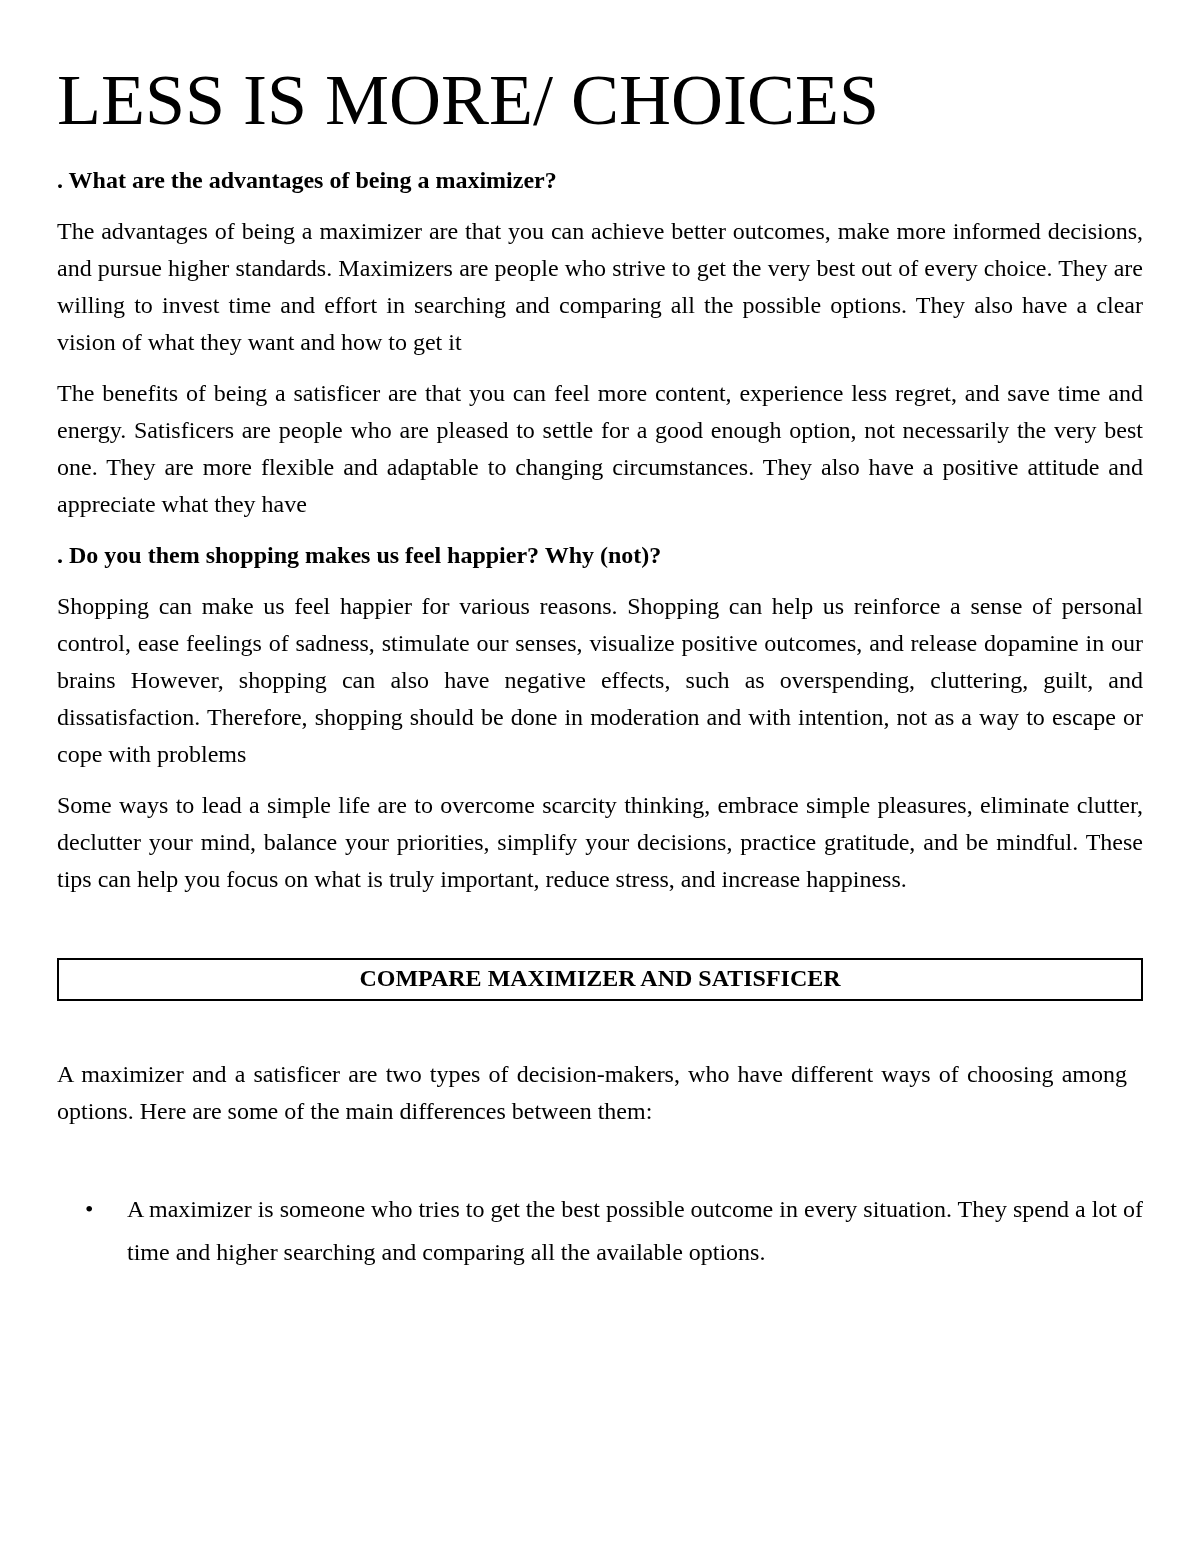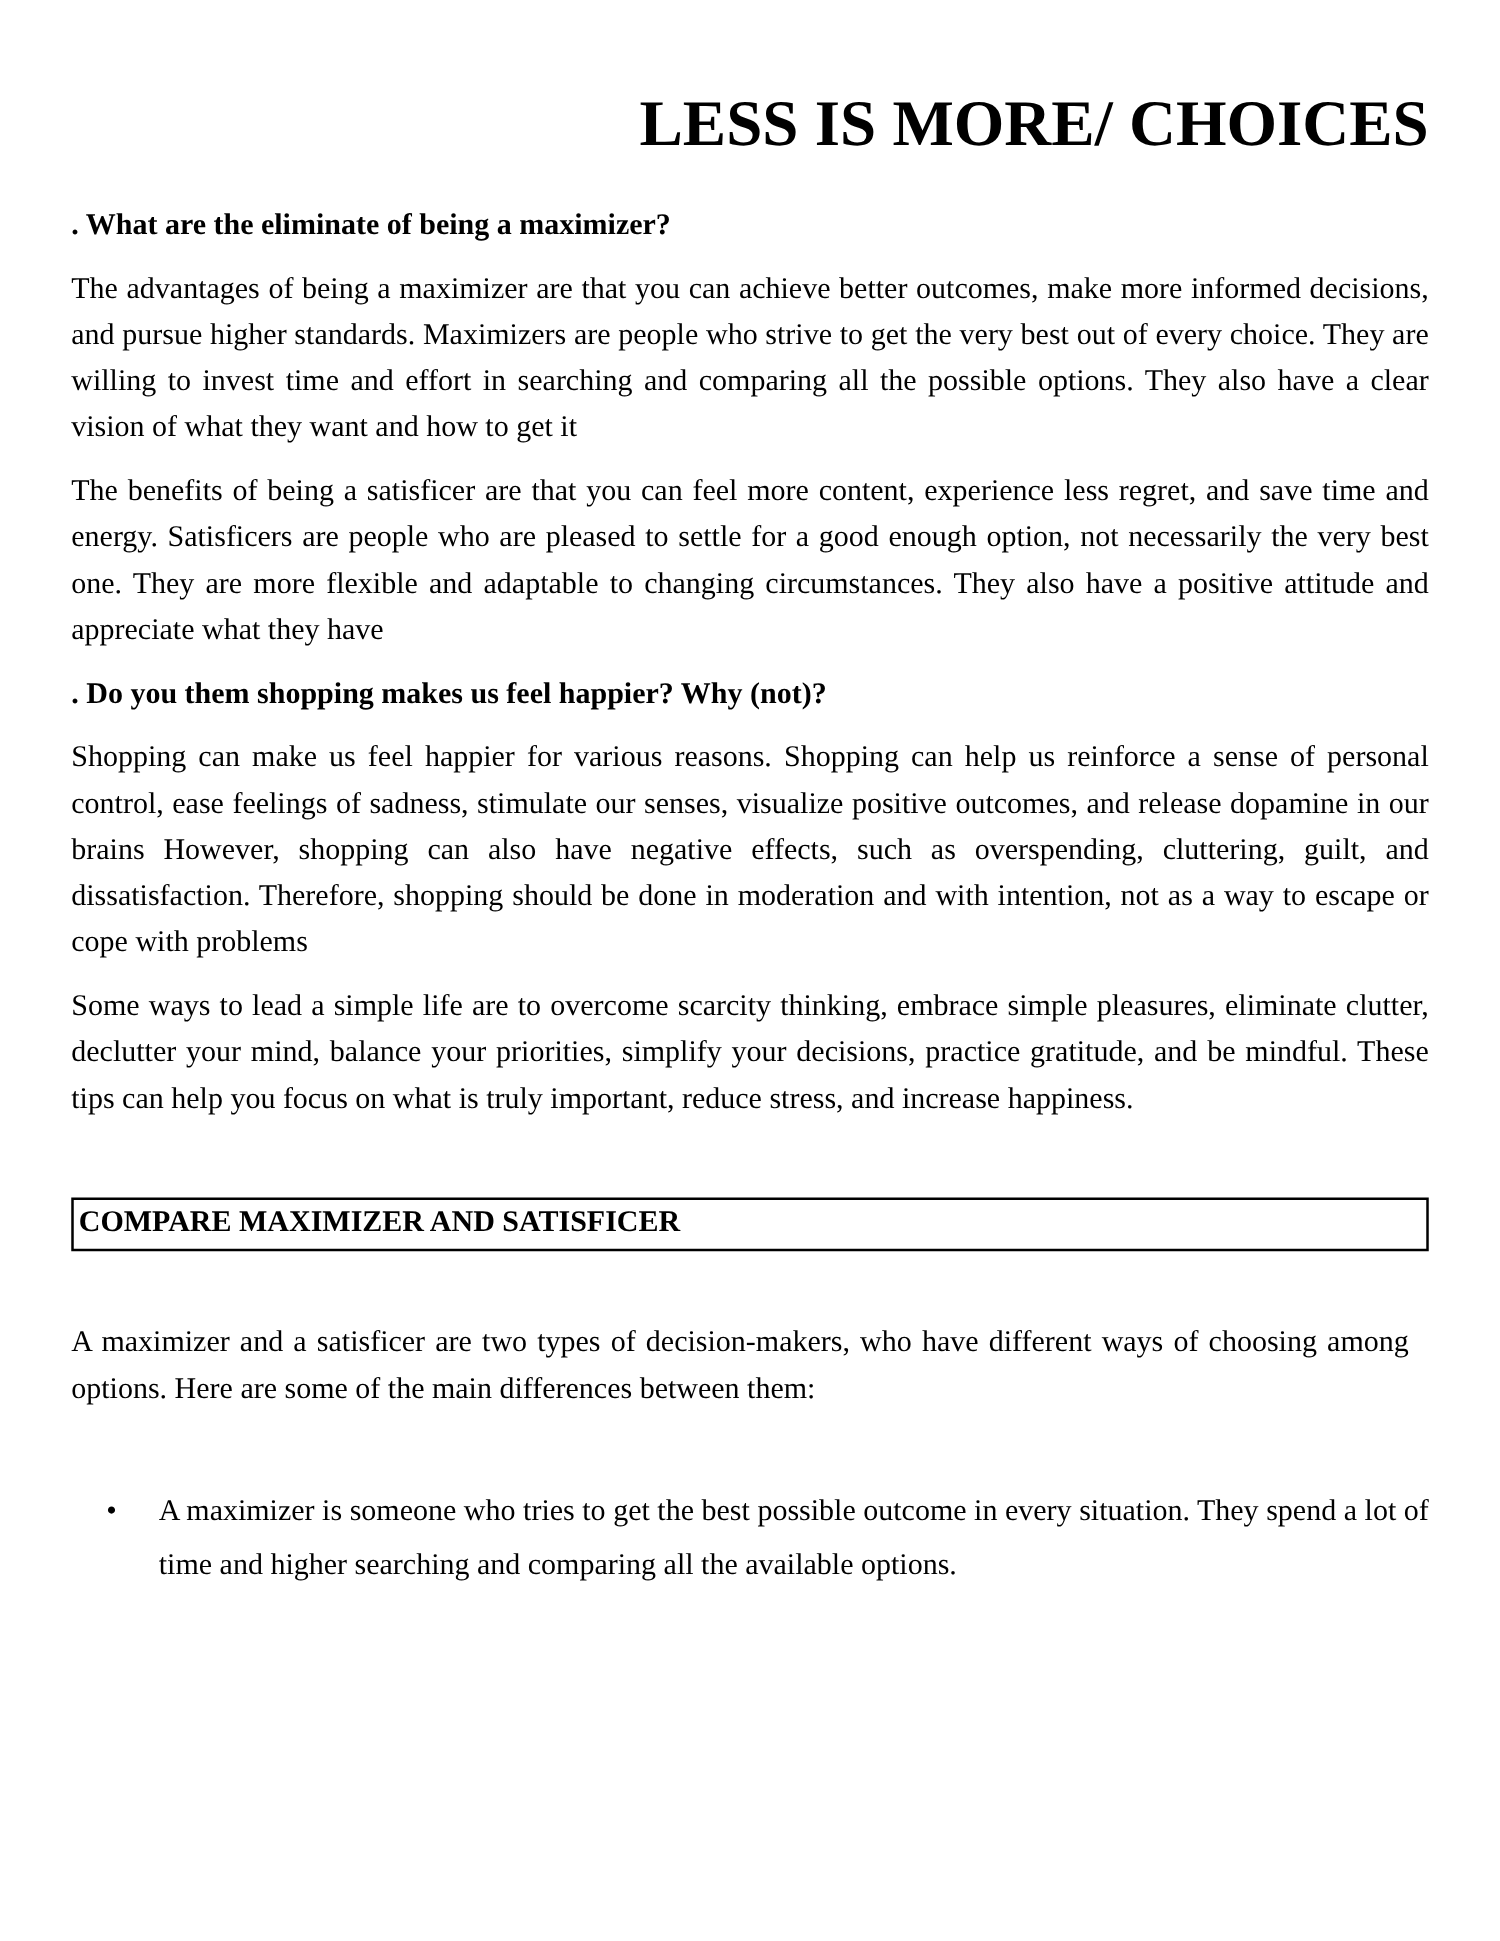--- a/index.html
+++ b/index.html
@@ -11,43 +11,44 @@
   body {
     width: 1200px;
     min-height: 1553px;
     font-family: "Liberation Serif", serif;
     color: #000000;
   }
   .page {
     padding: 62px 57px 40px 57px;
   }
   .doc-title {
-    font-size: 52px;
+    font-size: 72px;
     line-height: 76px;
-    font-weight: bold;
-    text-align: right;
+    font-weight: normal;
+    text-align: left;
     margin: 0 0 24px 0;
     white-space: nowrap;
   }
   .question {
     font-size: 24px;
     line-height: 37px;
     font-weight: bold;
     margin: 0 0 14px 0;
   }
   .answer {
     font-size: 24px;
     line-height: 37px;
     margin: 4px 0 14px 0;
     text-align: justify;
   }
   .compare-box {
     border: 2px solid #000000;
     margin: 60px 0 0 0;
     padding: 3px 4px 5px 4px;
+    text-align: center;
     font-size: 24px;
     line-height: 31px;
     font-weight: bold;
   }
   .compare-intro {
     font-size: 24px;
     line-height: 37px;
     margin: 55px 16px 0 0;
     text-align: justify;
   }
@@ -70,21 +71,21 @@
   }
 </style>
 </head>
 <body>
 
 <div class="page">
 
   <h1 class="doc-title">LESS IS MORE/ CHOICES</h1>
 
   <section>
-    <h2 class="question">. What are the eliminate of being a maximizer?</h2>
+    <h2 class="question">. What are the advantages of being a maximizer?</h2>
     <p class="answer">The advantages of being a maximizer are that you can achieve better outcomes, make more informed decisions, and pursue higher standards. Maximizers are people who strive to get the very best out of every choice. They are willing to invest time and effort in searching and comparing all the possible options. They also have a clear vision of what they want and how to get it</p>
   </section>
 
   <section>
     <p class="answer">The benefits of being a satisficer are that you can feel more content, experience less regret, and save time and energy. Satisficers are people who are pleased to settle for a good enough option, not necessarily the very best one. They are more flexible and adaptable to changing circumstances. They also have a positive attitude and appreciate what they have</p>
   </section>
 
   <section>
     <h2 class="question">. Do you them shopping makes us feel happier? Why (not)?</h2>
     <p class="answer">Shopping can make us feel happier for various reasons. Shopping can help us reinforce a sense of personal control, ease feelings of sadness, stimulate our senses, visualize positive outcomes, and release dopamine in our brains However, shopping can also have negative effects, such as overspending, cluttering, guilt, and dissatisfaction. Therefore, shopping should be done in moderation and with intention, not as a way to escape or cope with problems</p>

